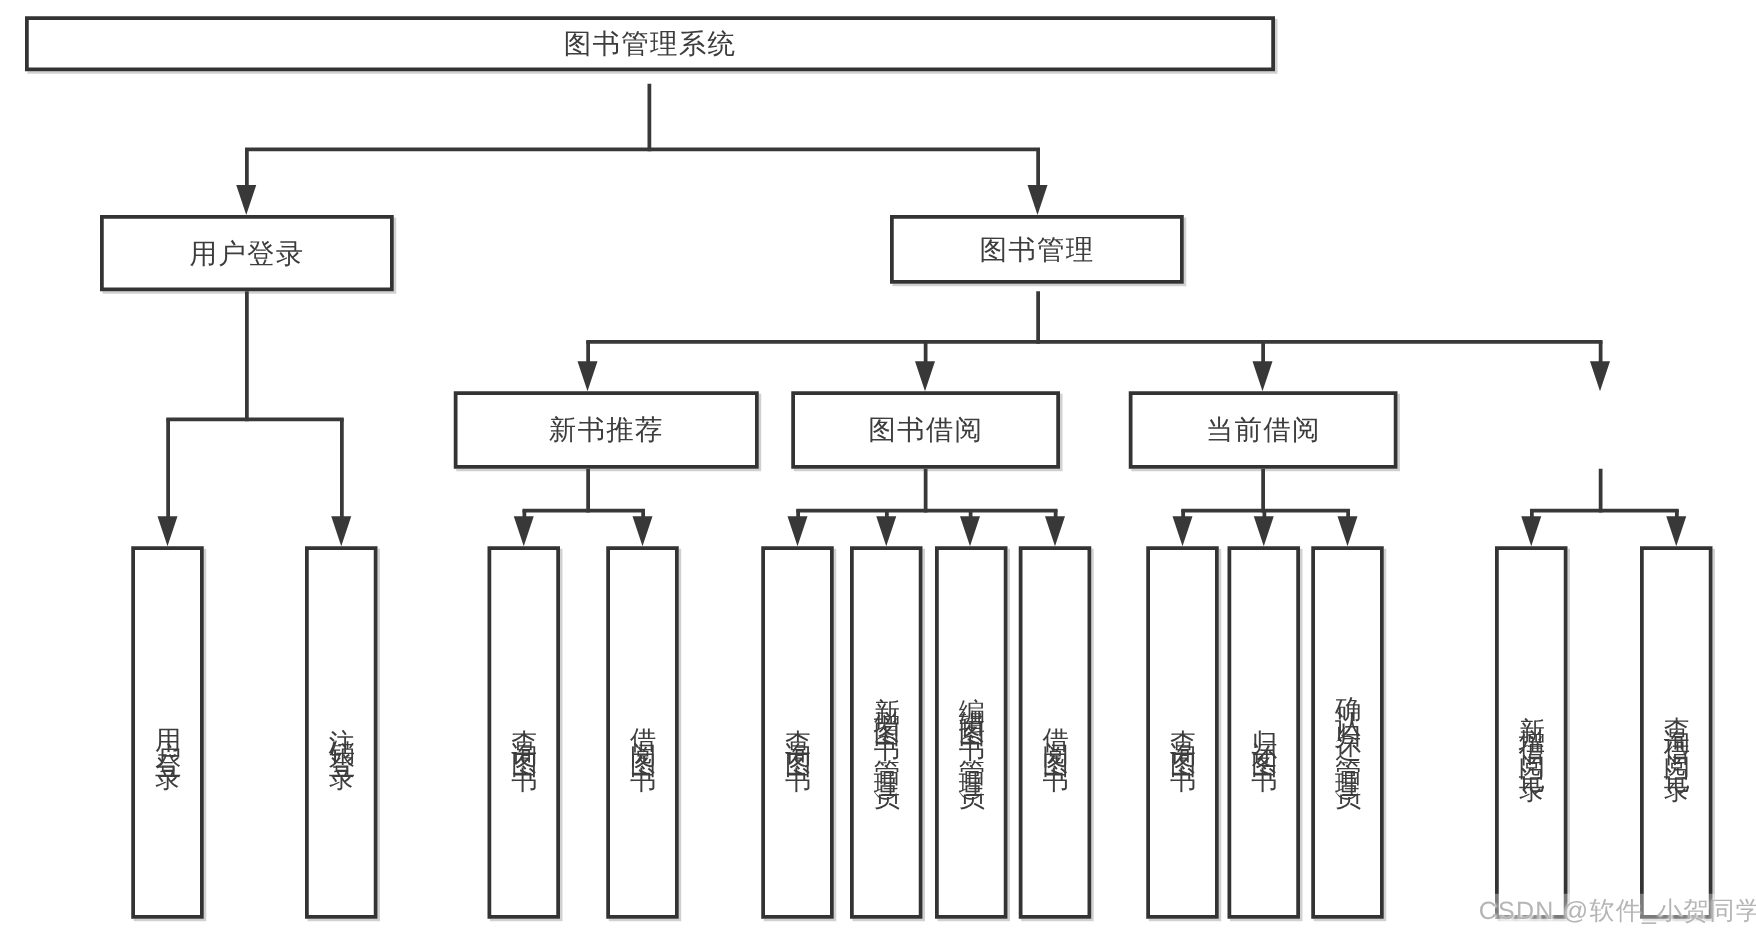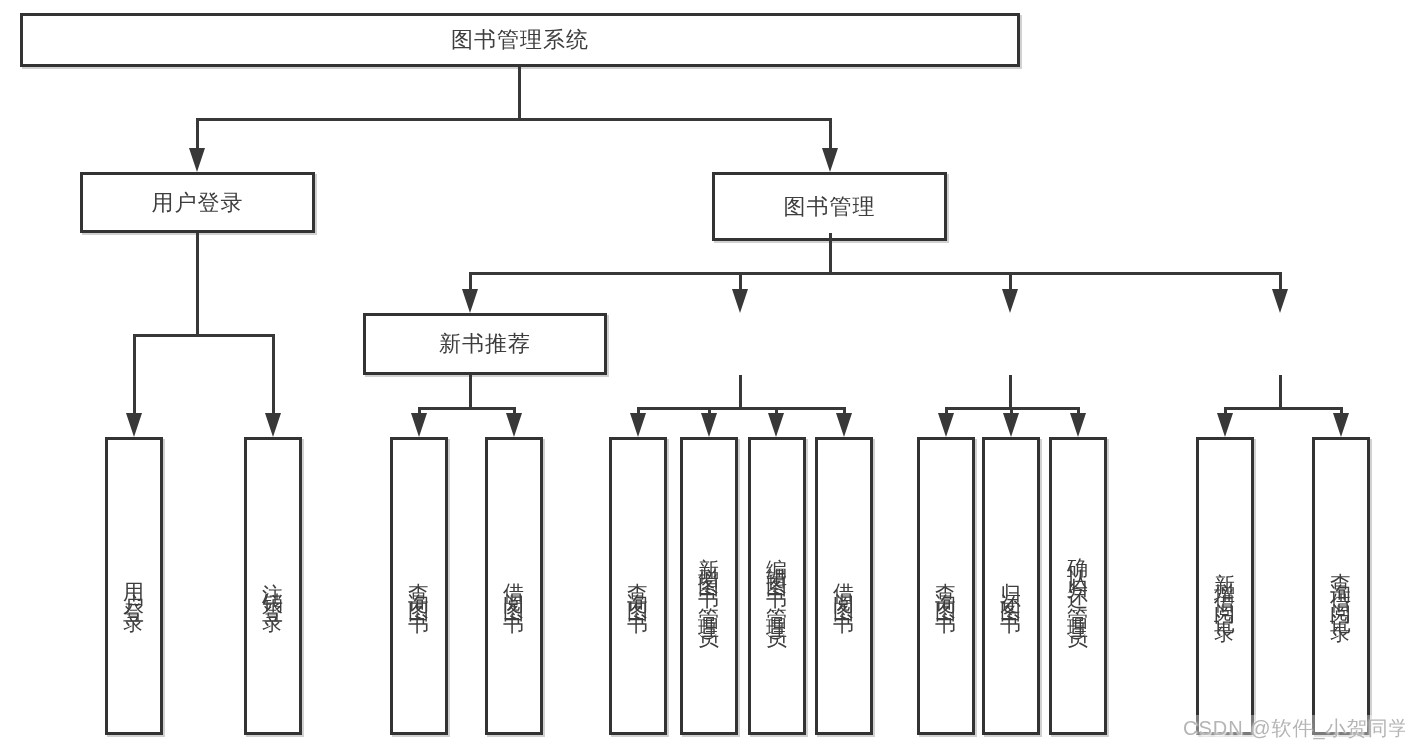--- a/index.html
+++ b/index.html
@@ -28,26 +28,28 @@
     font-size:20px;letter-spacing:1px;color:#b5b5b5;
     text-shadow:0 0 3px #ffffff,1px 1px 2px #ffffff;
     background:rgba(255,255,255,0.35);white-space:nowrap;
   }
 </style>
 </head>
 <body>
 
 <div class="canvas">
 
-  <div class="node h" style="left:20px;top:13px;width:1000px;height:54px">图书管理系统</div>
+  <div class="node h" style="left:20px;top:13px;width:1000px;height:44px">图书管理系统</div>
 
   <div class="node h" style="left:80px;top:172px;width:235px;height:61px">用户登录</div>
-  <div class="node h" style="left:712px;top:172px;width:235px;height:69px">图书管理</div>
+  <div class="node h" style="left:712px;top:172px;width:235px;height:55px">图书管理</div>
 
   <div class="node h" style="left:363px;top:313px;width:244px;height:62px">新书推荐</div>
+  <div class="node h" style="left:633px;top:313px;width:215px;height:62px">图书借阅</div>
+  <div class="node h" style="left:903px;top:313px;width:215px;height:62px">当前借阅</div>
 
   <div class="node v" style="left:105px;top:437px;width:58px;height:298px">
     <span>用户登录</span>
     </div>
   <div class="node v" style="left:244px;top:437px;width:58px;height:298px">
     <span>注销登录</span>
     </div>
 
   <div class="node v" style="left:390px;top:437px;width:58px;height:298px">
     <span>查询图书</span>

